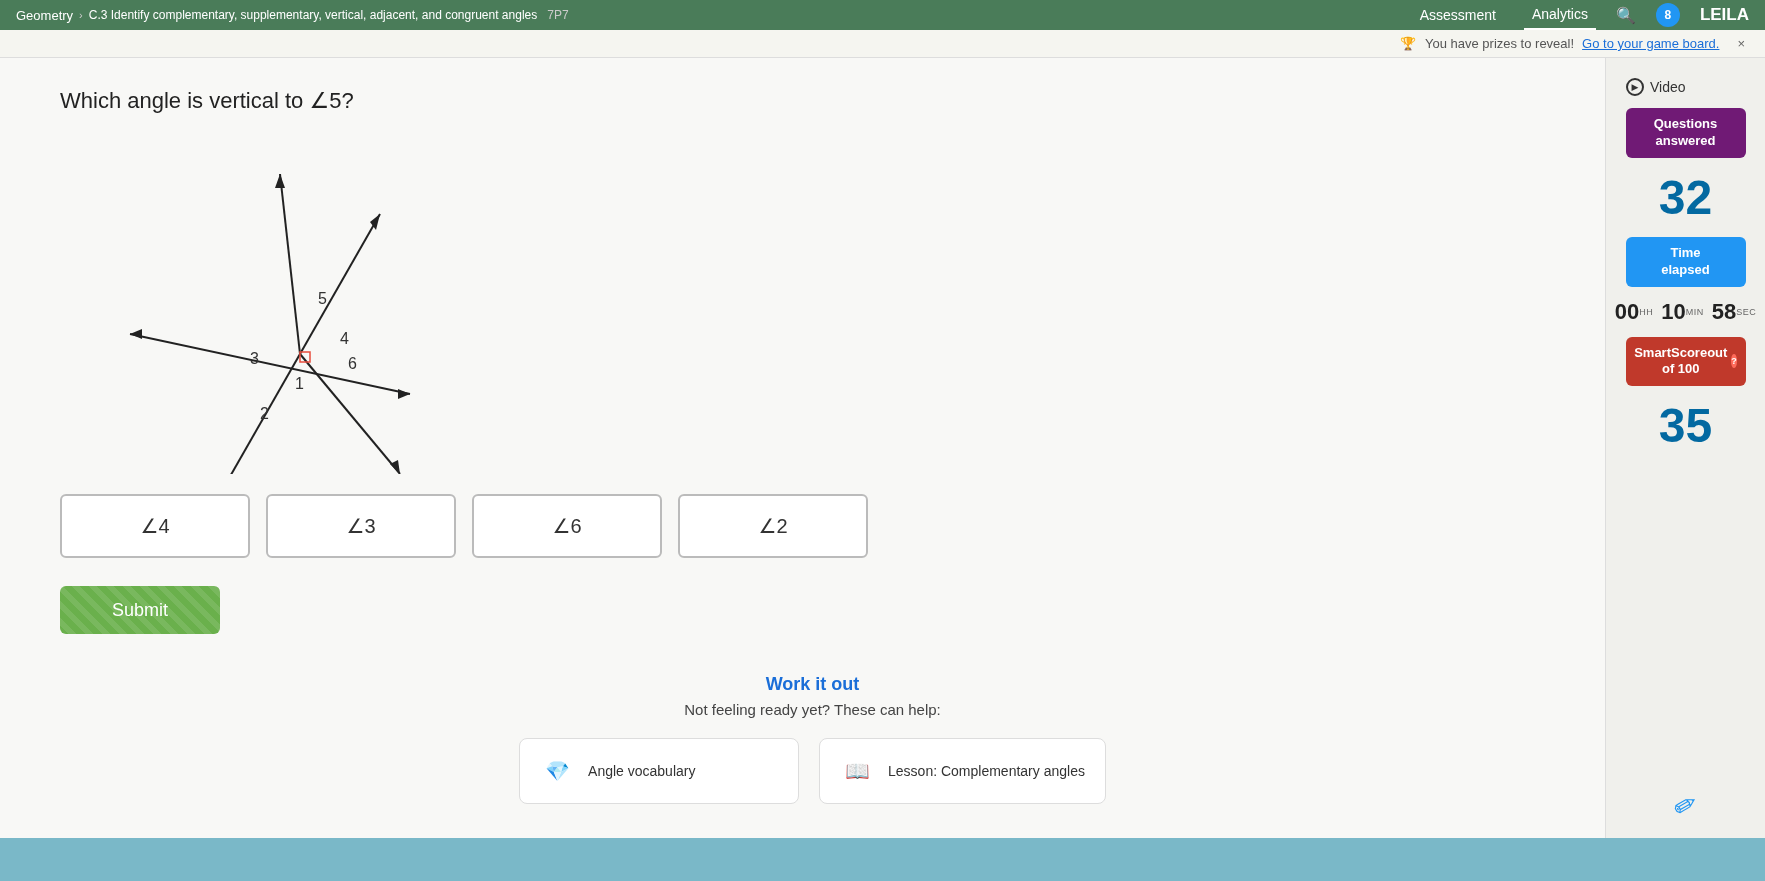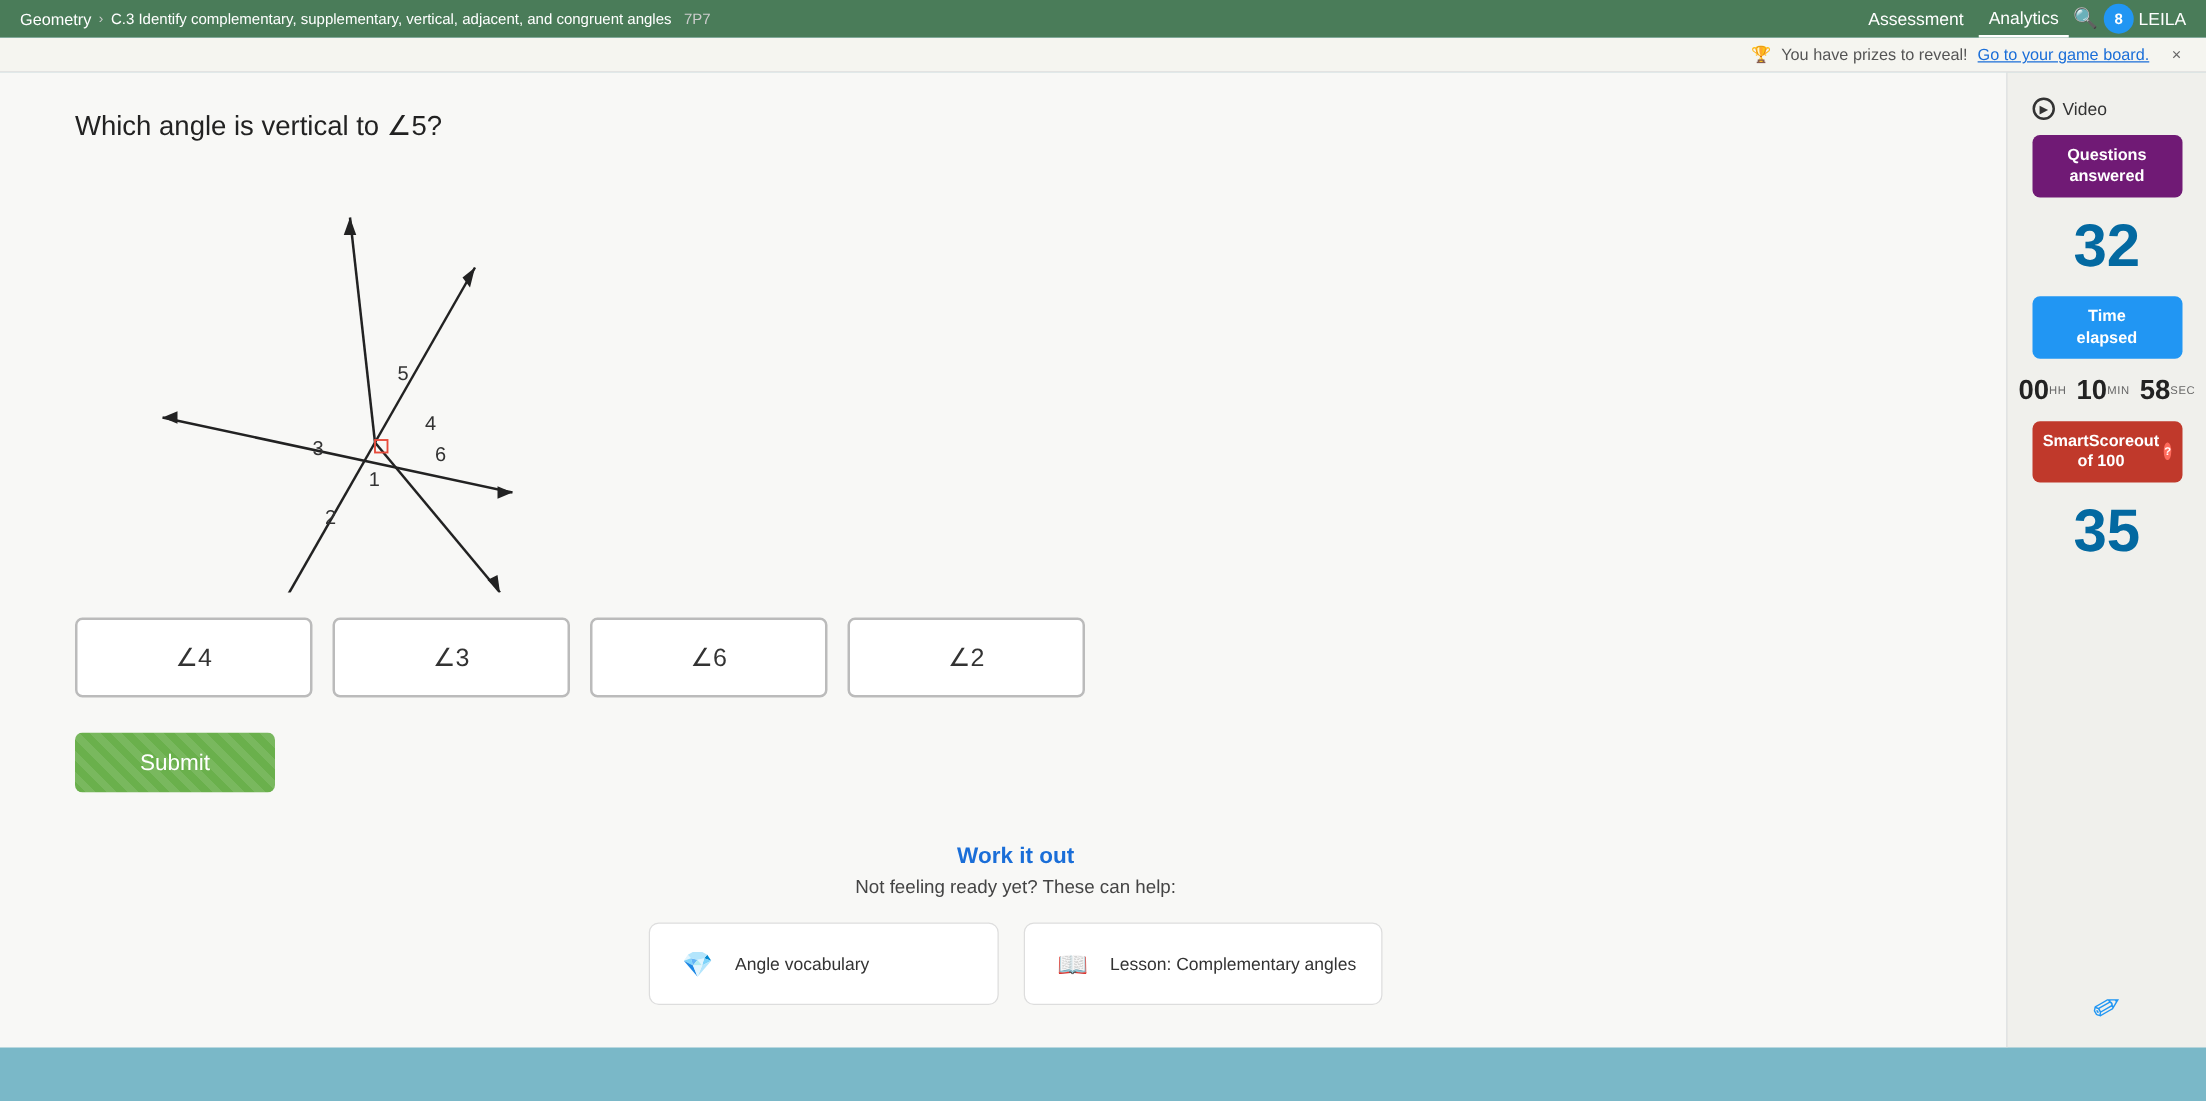--- a/index.html
+++ b/index.html
@@ -30,21 +30,21 @@
     }
     .breadcrumb-sep { color: #ccc; font-size: 11px; }
     .breadcrumb-current { color: #fff; font-size: 12px; }
     .nav-right {
       position: absolute;
       right: 16px;
       top: 0;
       height: 30px;
       display: flex;
       align-items: center;
-      gap: 4px;
+      gap: 20px;
     }
     .nav-tab {
       color: #fff;
       font-size: 14px;
       font-weight: 500;
       cursor: pointer;
       padding: 0 8px;
       height: 100%;
       display: flex;
       align-items: center;
@@ -64,22 +64,22 @@
       width: 24px;
       height: 24px;
       display: flex;
       align-items: center;
       justify-content: center;
       font-size: 12px;
       font-weight: bold;
     }
     .user-name {
       color: #fff;
-      font-size: 14px;
-      font-weight: 400;
+      font-size: 17px;
+      font-weight: 700;
     }
 
     
     .prizes-bar {
       background: #f5f5f0;
       border-bottom: 1px solid #ddd;
       padding: 6px 20px;
       display: flex;
       align-items: center;
       justify-content: flex-end;

